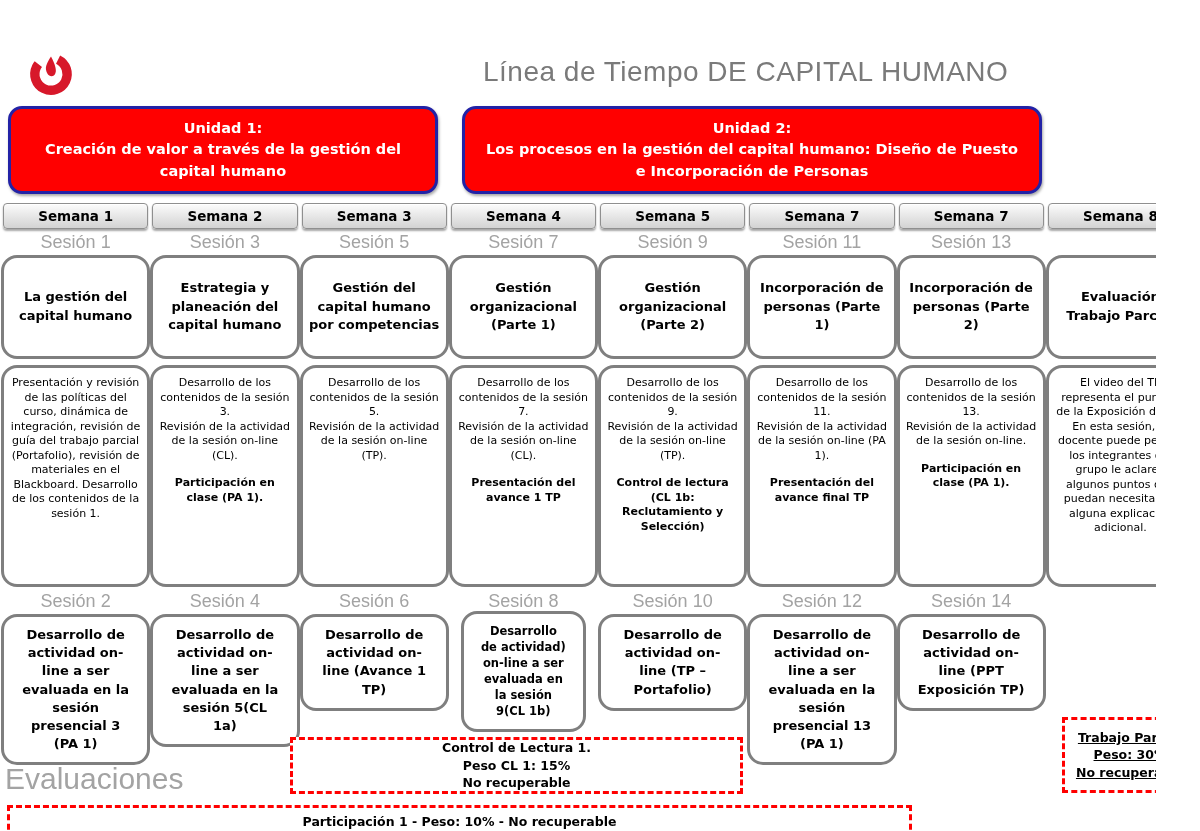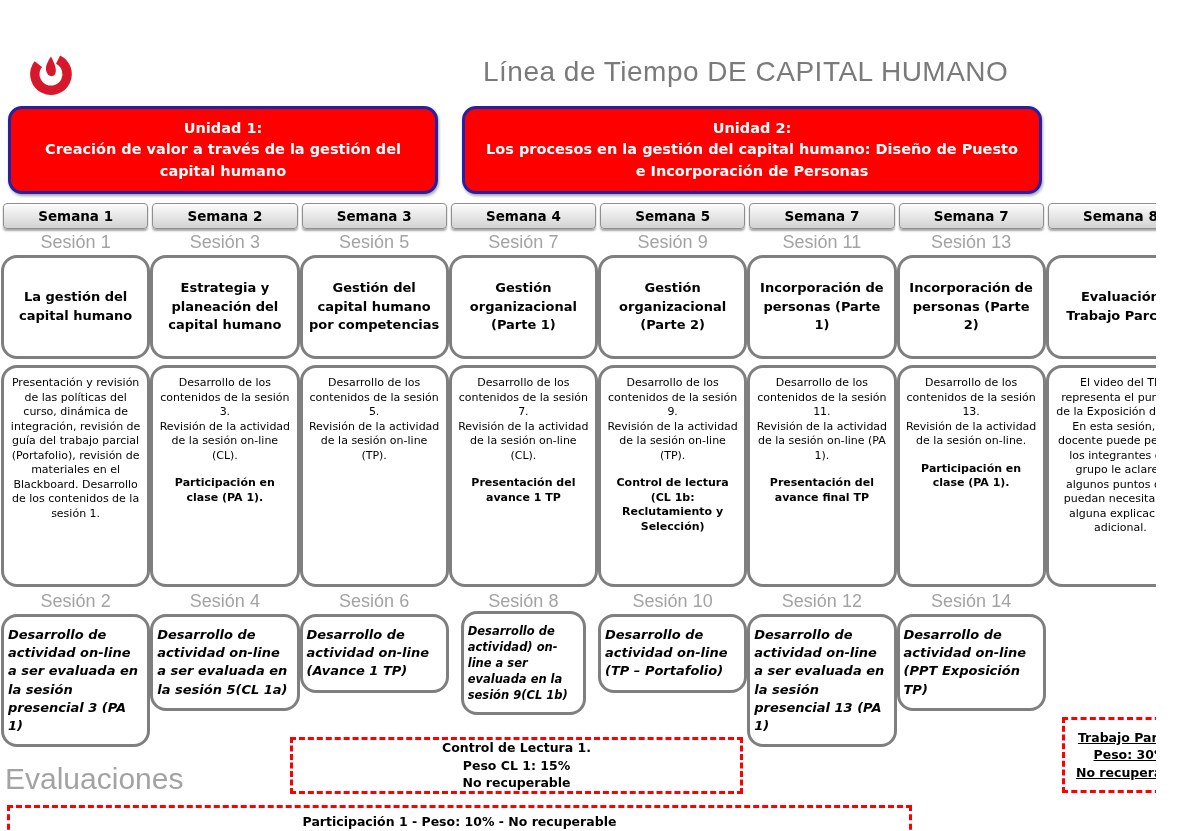--- a/index.html
+++ b/index.html
@@ -66,24 +66,23 @@
   }
   .desc-box {
     height: 222px; padding: 8px 4px 8px 4px;
     text-align: center; font-size: 11px; line-height: 1.32;
   }
   .detail { white-space: pre-line; }
   .detail-bold { white-space: pre-line; font-weight: bold; }
   .detail-bold:not(:empty) { margin-top: 13px; }
   .session-label.bottom { margin-top: 4px; }
   .bottom-box {
-    min-height: 64px; padding: 9px 4px;
-    font-weight: bold; font-size: 13px;
+    min-height: 64px; padding: 9px 17px;
+    text-align: center; font-weight: bold; font-size: 13px;
     line-height: 1.4;
-    font-style: italic;
   }
   
   .column:nth-child(4) .bottom-box {
     width: 84%; margin-left: auto; margin-right: auto;
     font-size: 11.5px; margin-top: -3px;
   }
   
   .dashed-box {
     position: absolute;
     border: 3px dashed #ff0000;

